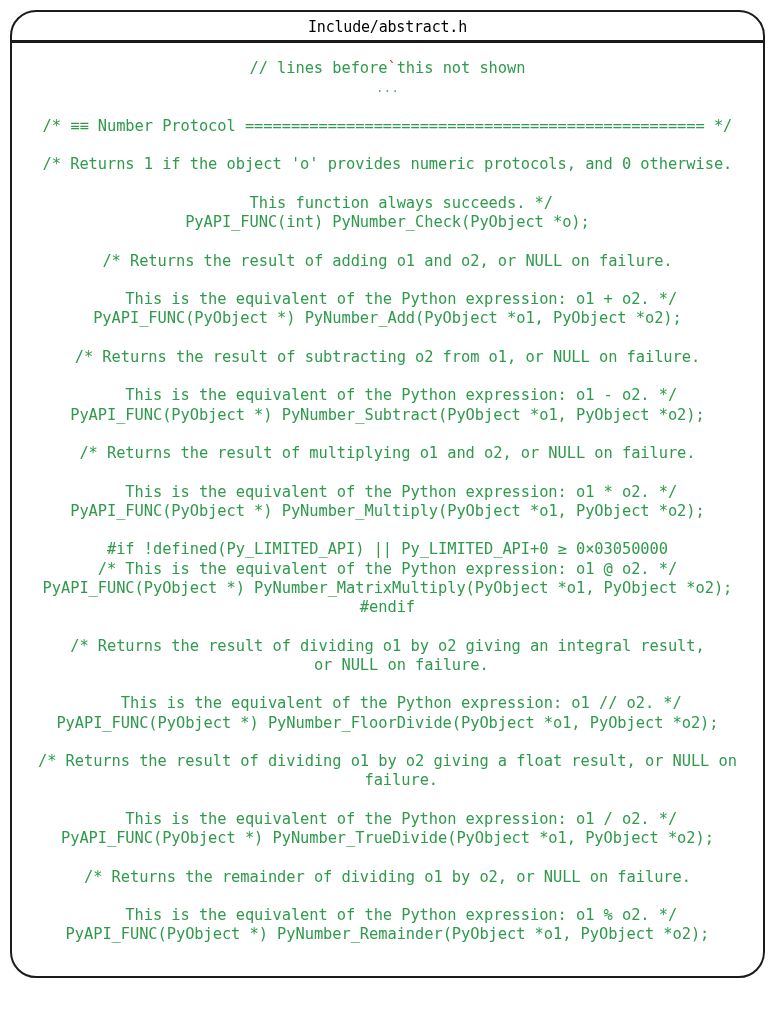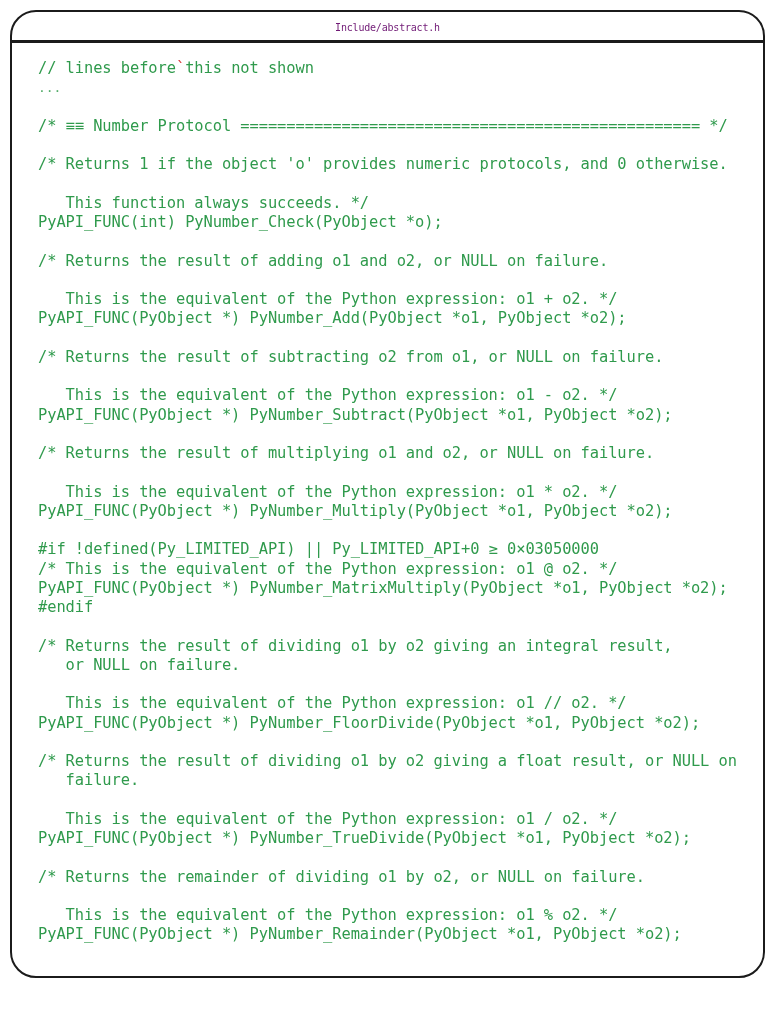--- a/index.html
+++ b/index.html
@@ -28,36 +28,37 @@
     .titlebar {
       height: 28px;
       border-bottom: 3px solid #1b1b1b;
       display: flex;
       align-items: center;
       justify-content: center;
       box-sizing: content-box;
     }
     .title {
       font-family: "DejaVu Sans Mono", "Liberation Mono", monospace;
-      font-size: 10px;
-      color: #701a75;
+      font-size: 15px;
+      color: #000000;
       letter-spacing: -0.2px;
       margin-top: 2px;
     }
     .code {
       position: absolute;
       left: 26px;
       top: 47px;
       margin: 0;
       font-family: "DejaVu Sans Mono", "Liberation Mono", monospace;
       font-size: 15.4px;
       line-height: 19.25px;
       color: #2f9a4c;
       white-space: pre;
       letter-spacing: -0.07px;
+      text-align: center;
     }
     .code .line {
       display: block;
       height: 19.25px;
     }
     .code .line.dim {
       color: #55ad6b;
       font-size: 13px;
     }
     .marker {

